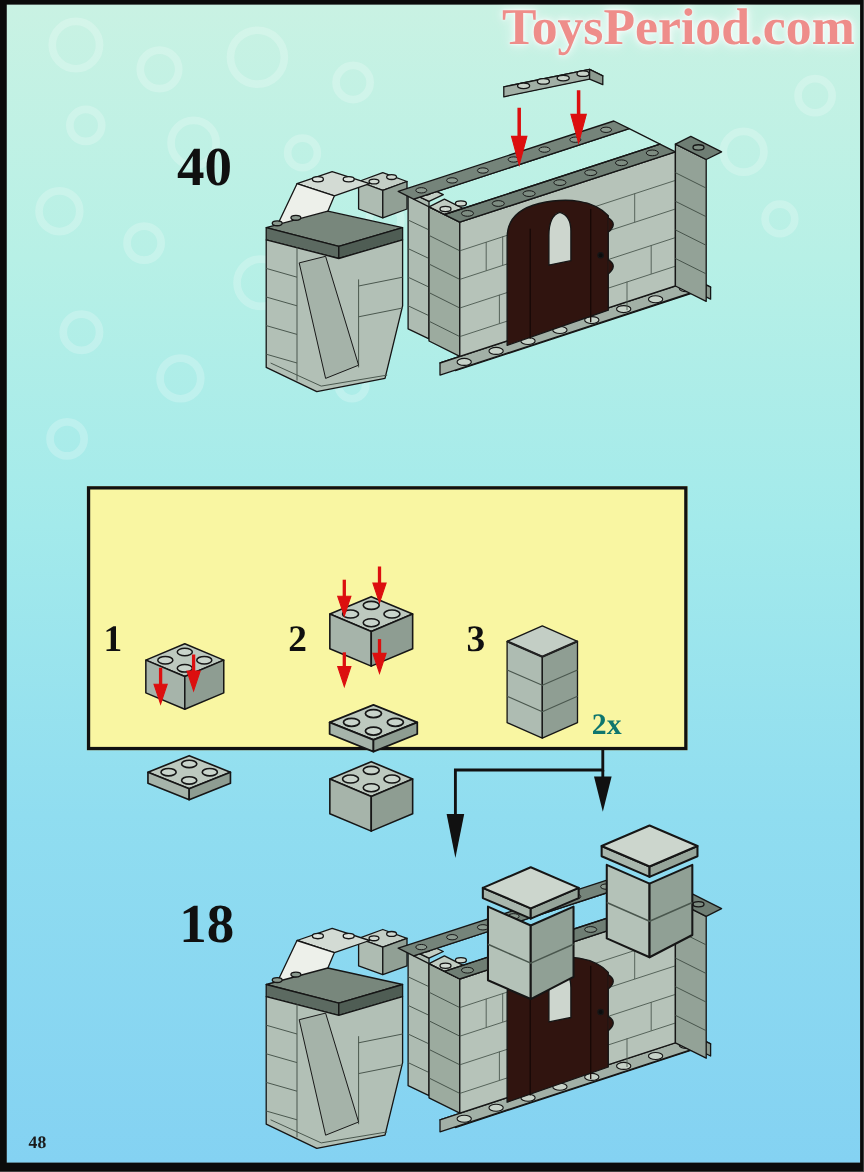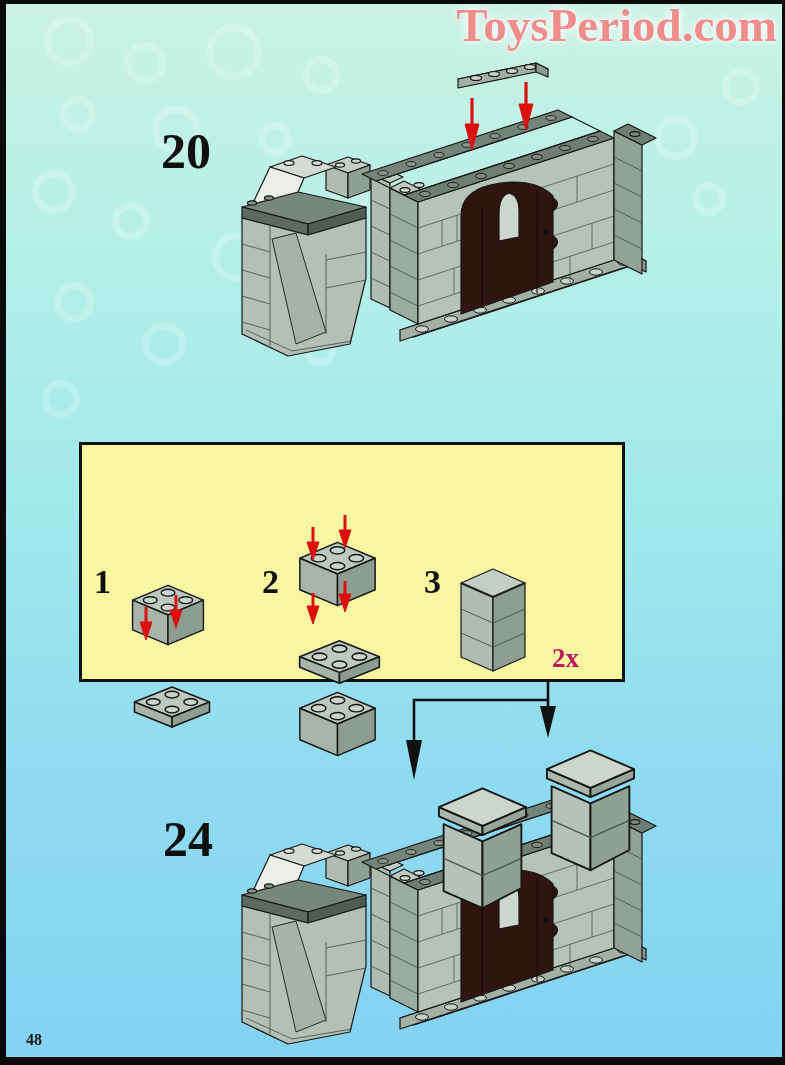--- a/index.html
+++ b/index.html
@@ -32,21 +32,21 @@
   .illus{position:absolute;z-index:4;}
   .inset-box{
     position:absolute;left:73px;top:438px;width:546px;height:240px;
     box-sizing:border-box;
     background:#f9f6a2;border:3px solid #111;z-index:6;
   }
   .substep-num{position:absolute;font-size:34px;font-weight:bold;color:#101010;line-height:1;}
   .num-1{left:12px;top:120px;}
   .num-2{left:180px;top:120px;}
   .num-3{left:342px;top:120px;}
-  .qty-label{position:absolute;left:470px;top:200px;font-size:27px;font-weight:bold;color:#be185d;line-height:1;}
+  .qty-label{position:absolute;left:456px;top:200px;font-size:27px;font-weight:bold;color:#0f766e;line-height:1;}
   .sub-illus{position:absolute;}
   .sub1{left:42px;top:98px;width:80px;height:136px;}
   .sub2{left:205px;top:20px;width:85px;height:214px;}
   .sub3{left:375px;top:120px;width:78px;height:112px;}
   .page-number{position:absolute;left:20px;top:1027px;font-size:16px;font-weight:bold;color:#1a1a1a;z-index:10;}
   svg{display:block;overflow:visible;}
 </style>
 </head>
 <body>
 
@@ -205,21 +205,21 @@
           <polygon points="33,42 58,31 58,72 33,85" fill="#90a095"></polygon>
           <path d="M8,53 L33,64 L58,53" stroke="#4a574e" stroke-width="0.9" fill="none"></path>
           <polygon points="5,20 33,32 33,38 5,26" fill="#a9b7ad"></polygon>
           <polygon points="33,32 61,20 61,26 33,38" fill="#96a59a"></polygon>
           <polygon points="5,20 33,8 61,20 33,32" fill="#ccd6cd"></polygon>
         </g>
       </symbol>
     </defs>
   </svg>
 
-  <div class="step-number step-20-number">20</div>
+  <div class="step-number step-20-number">40</div>
 
   <svg class="illus" style="left:226px;top:104px" width="430" height="258" viewBox="0 0 430 258">
     <use href="#castle-model"></use>
   </svg>
 
   <svg class="illus" style="left:448px;top:38px" width="110" height="120" viewBox="0 0 110 120">
     <g stroke="#161616" stroke-width="1.2" stroke-linejoin="round">
       <polygon points="4,37 82,21 94,27 16,43" fill="#bcc8be"></polygon>
       <polygon points="4,37 82,21 82,30 4,46" fill="#a1afa5"></polygon>
       <polygon points="82,21 94,27 94,35 82,30" fill="#8c9b90"></polygon>
@@ -284,21 +284,21 @@
         <polygon points="36,32 68,18 68,92 36,106" fill="#8f9e93"></polygon>
         <polygon points="4,18 36,4 68,18 36,32" fill="#c3cec5"></polygon>
         <path d="M4,44 L36,58 L68,44 M4,68 L36,82 L68,68" stroke="#4a574e" stroke-width="1" fill="none"></path>
         <path d="M4,18 L36,32 L68,18" stroke="#222" stroke-width="2" fill="none"></path>
       </g>
     </svg>
 
     <span class="qty-label">2x</span>
   </div>
 
-  <div class="step-number step-21-number">24</div>
+  <div class="step-number step-21-number">18</div>
 
   <svg class="illus" style="left:226px;top:792px" width="430" height="258" viewBox="0 0 430 258">
     <use href="#castle-model"></use>
   </svg>
 
   <svg class="illus" style="left:380px;top:730px" width="185" height="140" viewBox="0 0 185 140">
     <use href="#tower" x="4" y="42"></use>
     <use href="#tower" x="112" y="4"></use>
   </svg>
 

